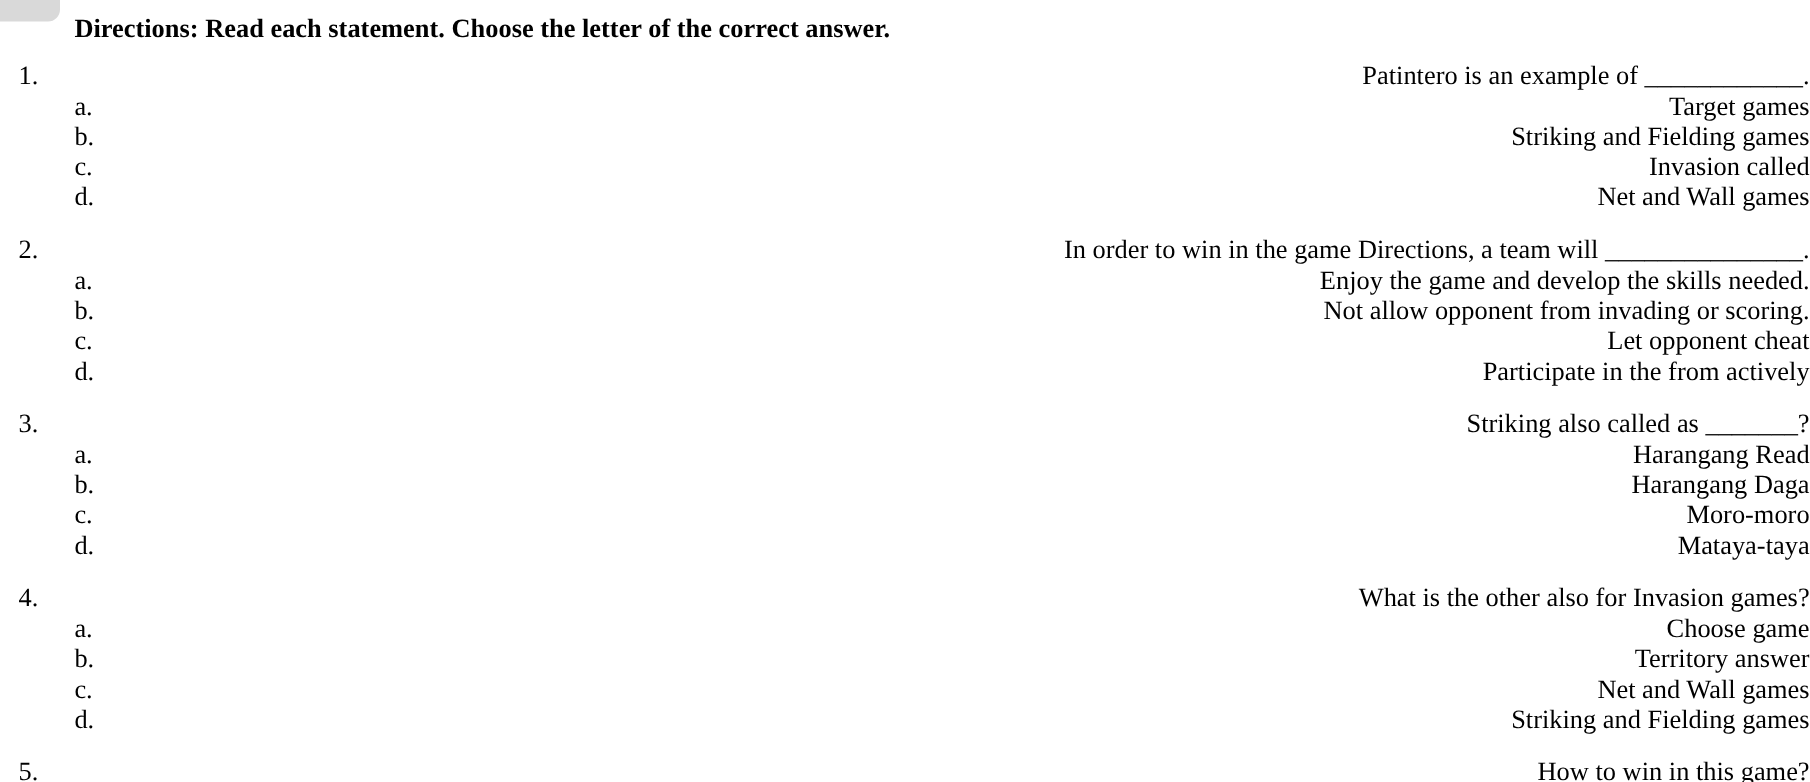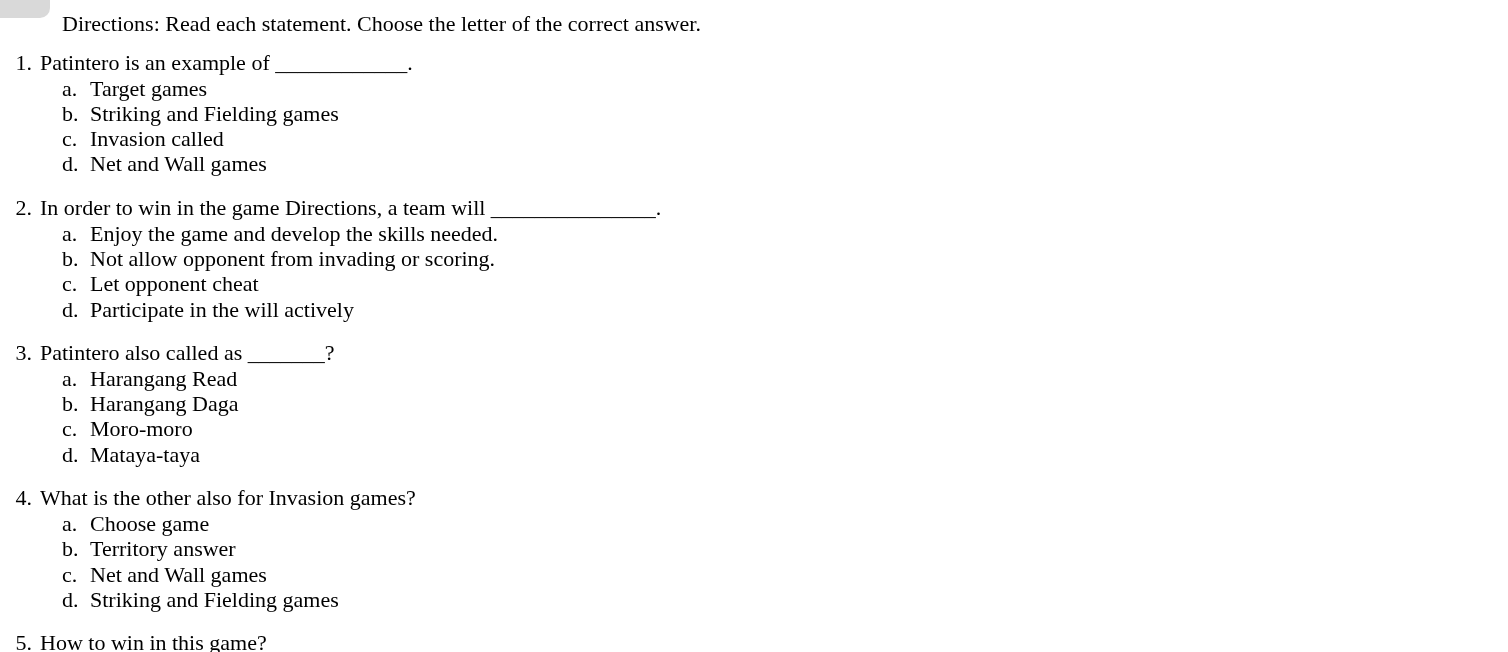--- a/index.html
+++ b/index.html
@@ -13,51 +13,54 @@
       color: #000;
       background: #fff;
       padding: 10px 0;
       width: 1508px;
     }
     .directions {
       margin-left: 62px;
       margin-bottom: 12px;
       line-height: 1.25;
       max-width: 700px;
+      font-weight: bold;
     }
     .question-block {
       margin-bottom: 18px;
     }
     .question-line {
       display: flex;
       align-items: baseline;
     }
     .q-number {
       width: 40px;
       text-align: right;
       padding-right: 8px;
       flex-shrink: 0;
     }
     .q-text {
       flex: 1;
+      text-align: right;
     }
     .options {
       margin-left: 62px;
     }
     .option-line {
       display: flex;
       align-items: baseline;
       line-height: 1.15;
     }
     .opt-letter {
       width: 28px;
       flex-shrink: 0;
     }
     .opt-text {
       flex: 1;
+      text-align: right;
     }
     .corner-grey {
       position: absolute;
       top: 0;
       left: 0;
       width: 50px;
       height: 18px;
       background: #d9d9d9;
       border-bottom-right-radius: 10px;
     }
@@ -107,28 +110,28 @@
         <div class="option-line">
           <div class="opt-letter">b.</div>
           <div class="opt-text">Not allow opponent from invading or scoring.</div>
         </div>
         <div class="option-line">
           <div class="opt-letter">c.</div>
           <div class="opt-text">Let opponent cheat</div>
         </div>
         <div class="option-line">
           <div class="opt-letter">d.</div>
-          <div class="opt-text">Participate in the will actively</div>
+          <div class="opt-text">Participate in the from actively</div>
         </div>
       </div>
     </div>
     <div class="question-block">
       <div class="question-line">
         <div class="q-number">3.</div>
-        <div class="q-text">Patintero also called as _______?</div>
+        <div class="q-text">Striking also called as _______?</div>
       </div>
       <div class="options">
         <div class="option-line">
           <div class="opt-letter">a.</div>
           <div class="opt-text">Harangang Read</div>
         </div>
         <div class="option-line">
           <div class="opt-letter">b.</div>
           <div class="opt-text">Harangang Daga</div>
         </div>

